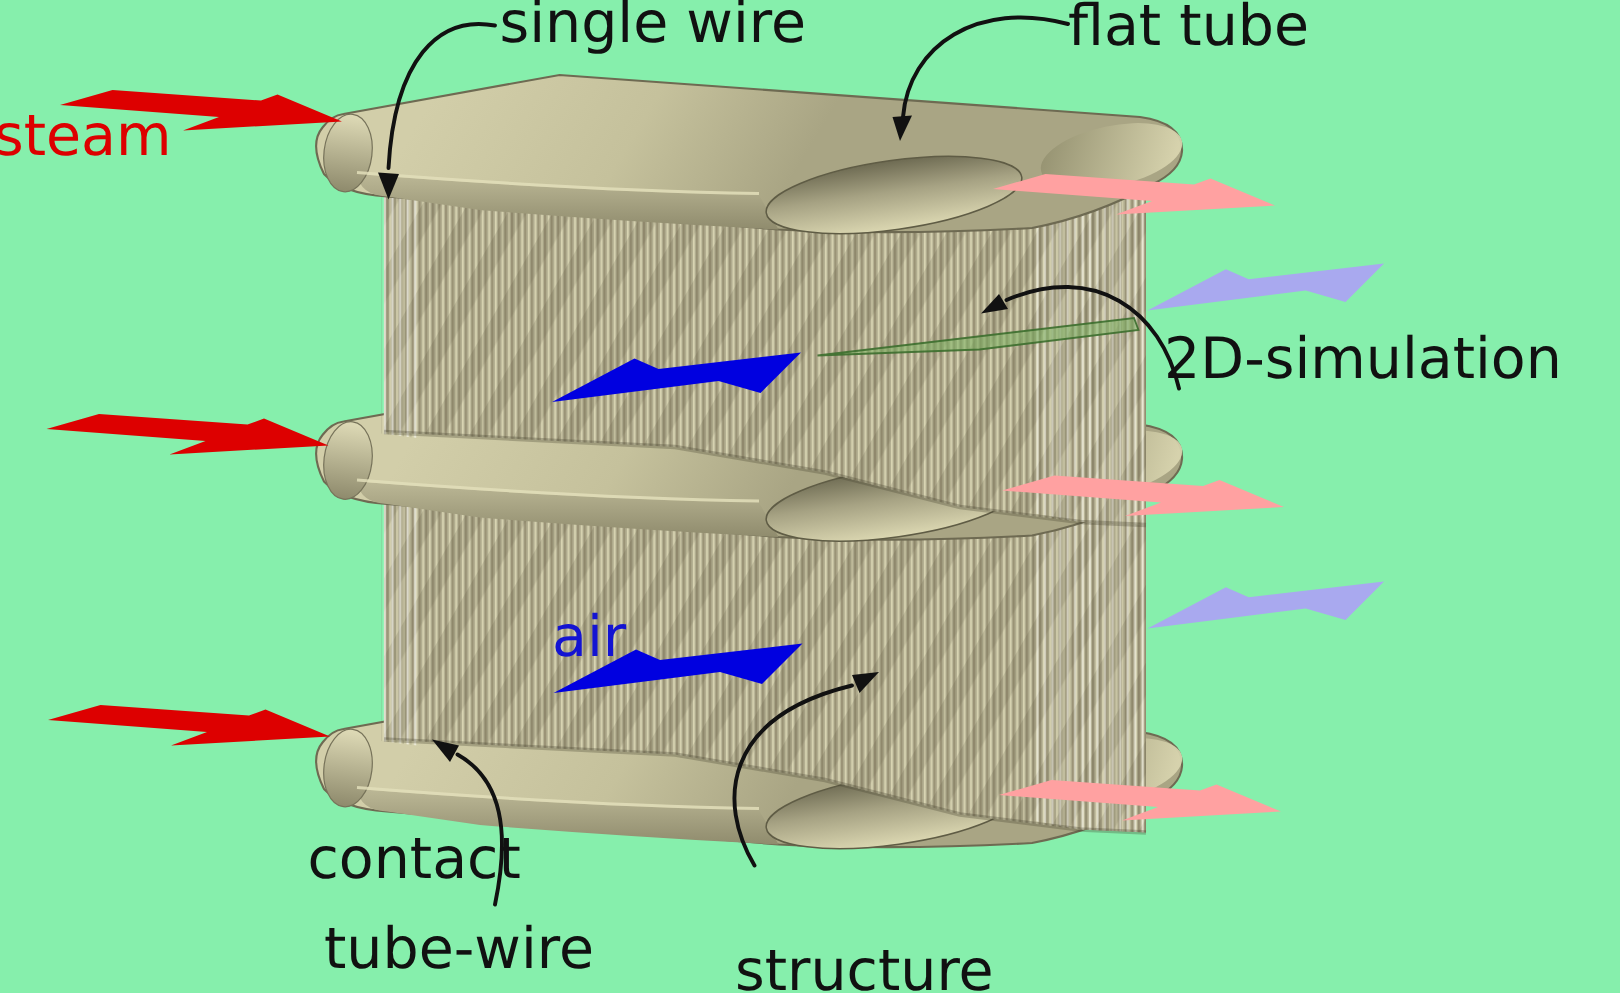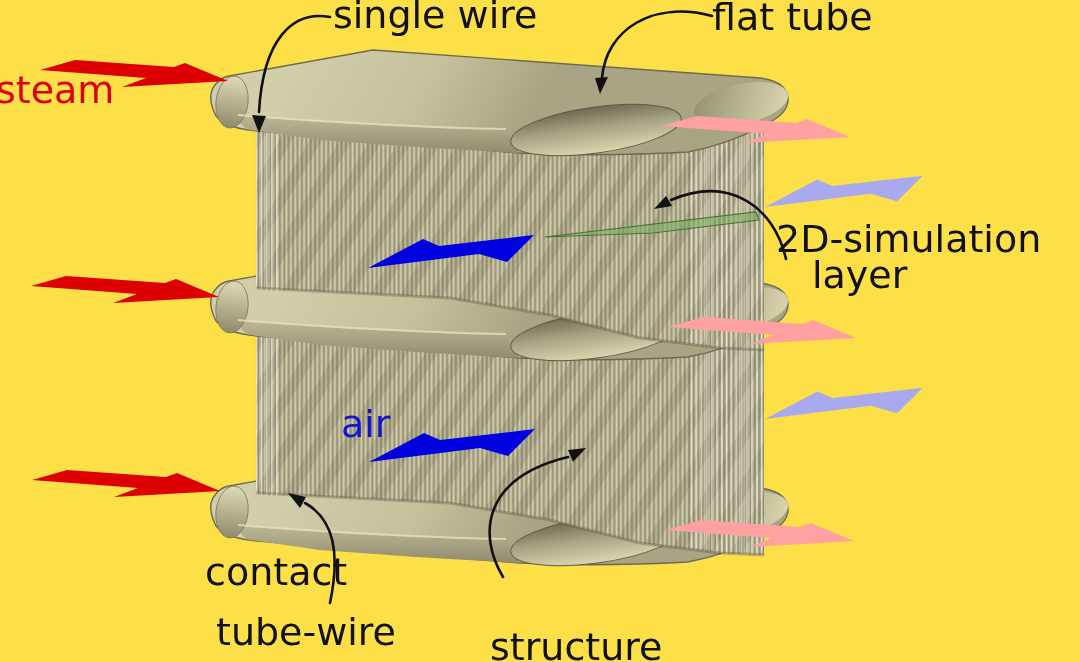--- a/index.html
+++ b/index.html
@@ -1,16 +1,16 @@
 <!DOCTYPE html>
 <html><head>
 <meta charset="utf-8">
 <style>
   html,body{margin:0;padding:0;background:#fff;}
-  .stage{position:relative;width:1080px;height:662px;background:#fde047;overflow:hidden;
+  .stage{position:relative;width:1080px;height:662px;background:#86efac;overflow:hidden;
          font-family:"DejaVu Sans","Liberation Sans",sans-serif;}
   .stage svg{position:absolute;left:0;top:0;}
   .lbl{position:absolute;font-size:38px;line-height:1;white-space:nowrap;color:#111;}
   .lbl.red{color:#dd0000;}
   .lbl.blue{color:#1313d2;}
 </style>
 </head>
 <body>
 
 <div class="stage">
@@ -113,19 +113,18 @@
     <polygon points="654,209 672,206 666,196"></polygon>
     <polygon points="288,493 306,497 300,508"></polygon>
     <polygon points="586,448 573,462 568,450"></polygon>
   </g>
 </svg>
 
 <div class="lbl" style="left:333px;top:-4px;">single wire</div>
 <div class="lbl" style="left:712px;top:-2px;">flat tube</div>
 <div class="lbl red" style="left:-4px;top:71px;">steam</div>
 <div class="lbl" style="left:776px;top:220px;">2D-simulation</div>
-<div class="lbl" style="left:812px;top:256px;">layer</div>
-<div class="lbl blue" style="left:341px;top:405px;text-align:right;">air</div>
+<div class="lbl blue" style="left:368px;top:405px;text-align:right;">air</div>
 <div class="lbl" style="left:205px;top:553px;">contact</div>
 <div class="lbl" style="left:216px;top:613px;">tube-wire</div>
 <div class="lbl" style="left:490px;top:628px;">structure</div>
 
 </div>
 
 </body></html>

